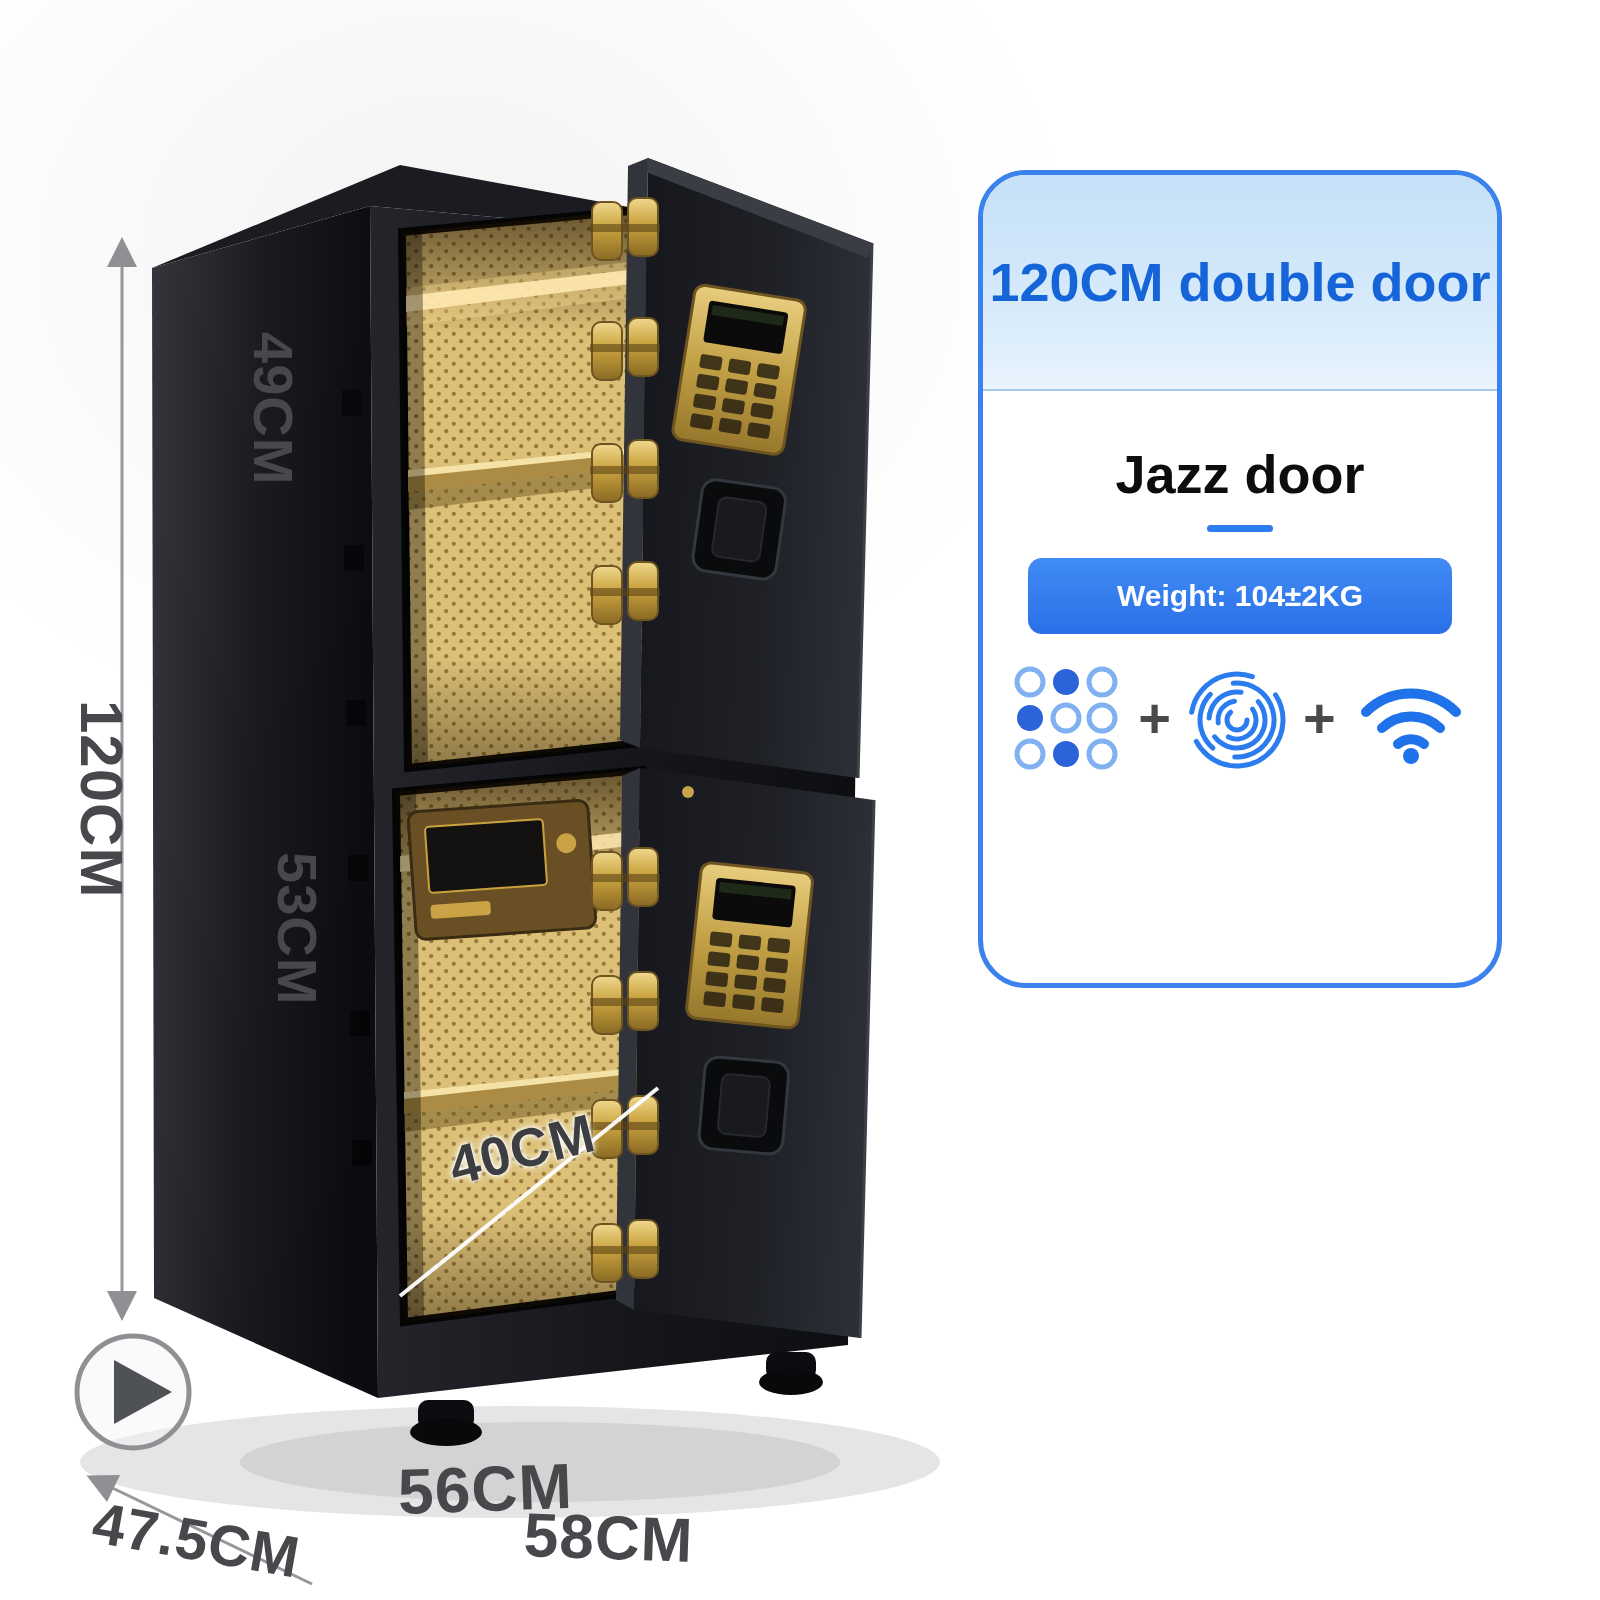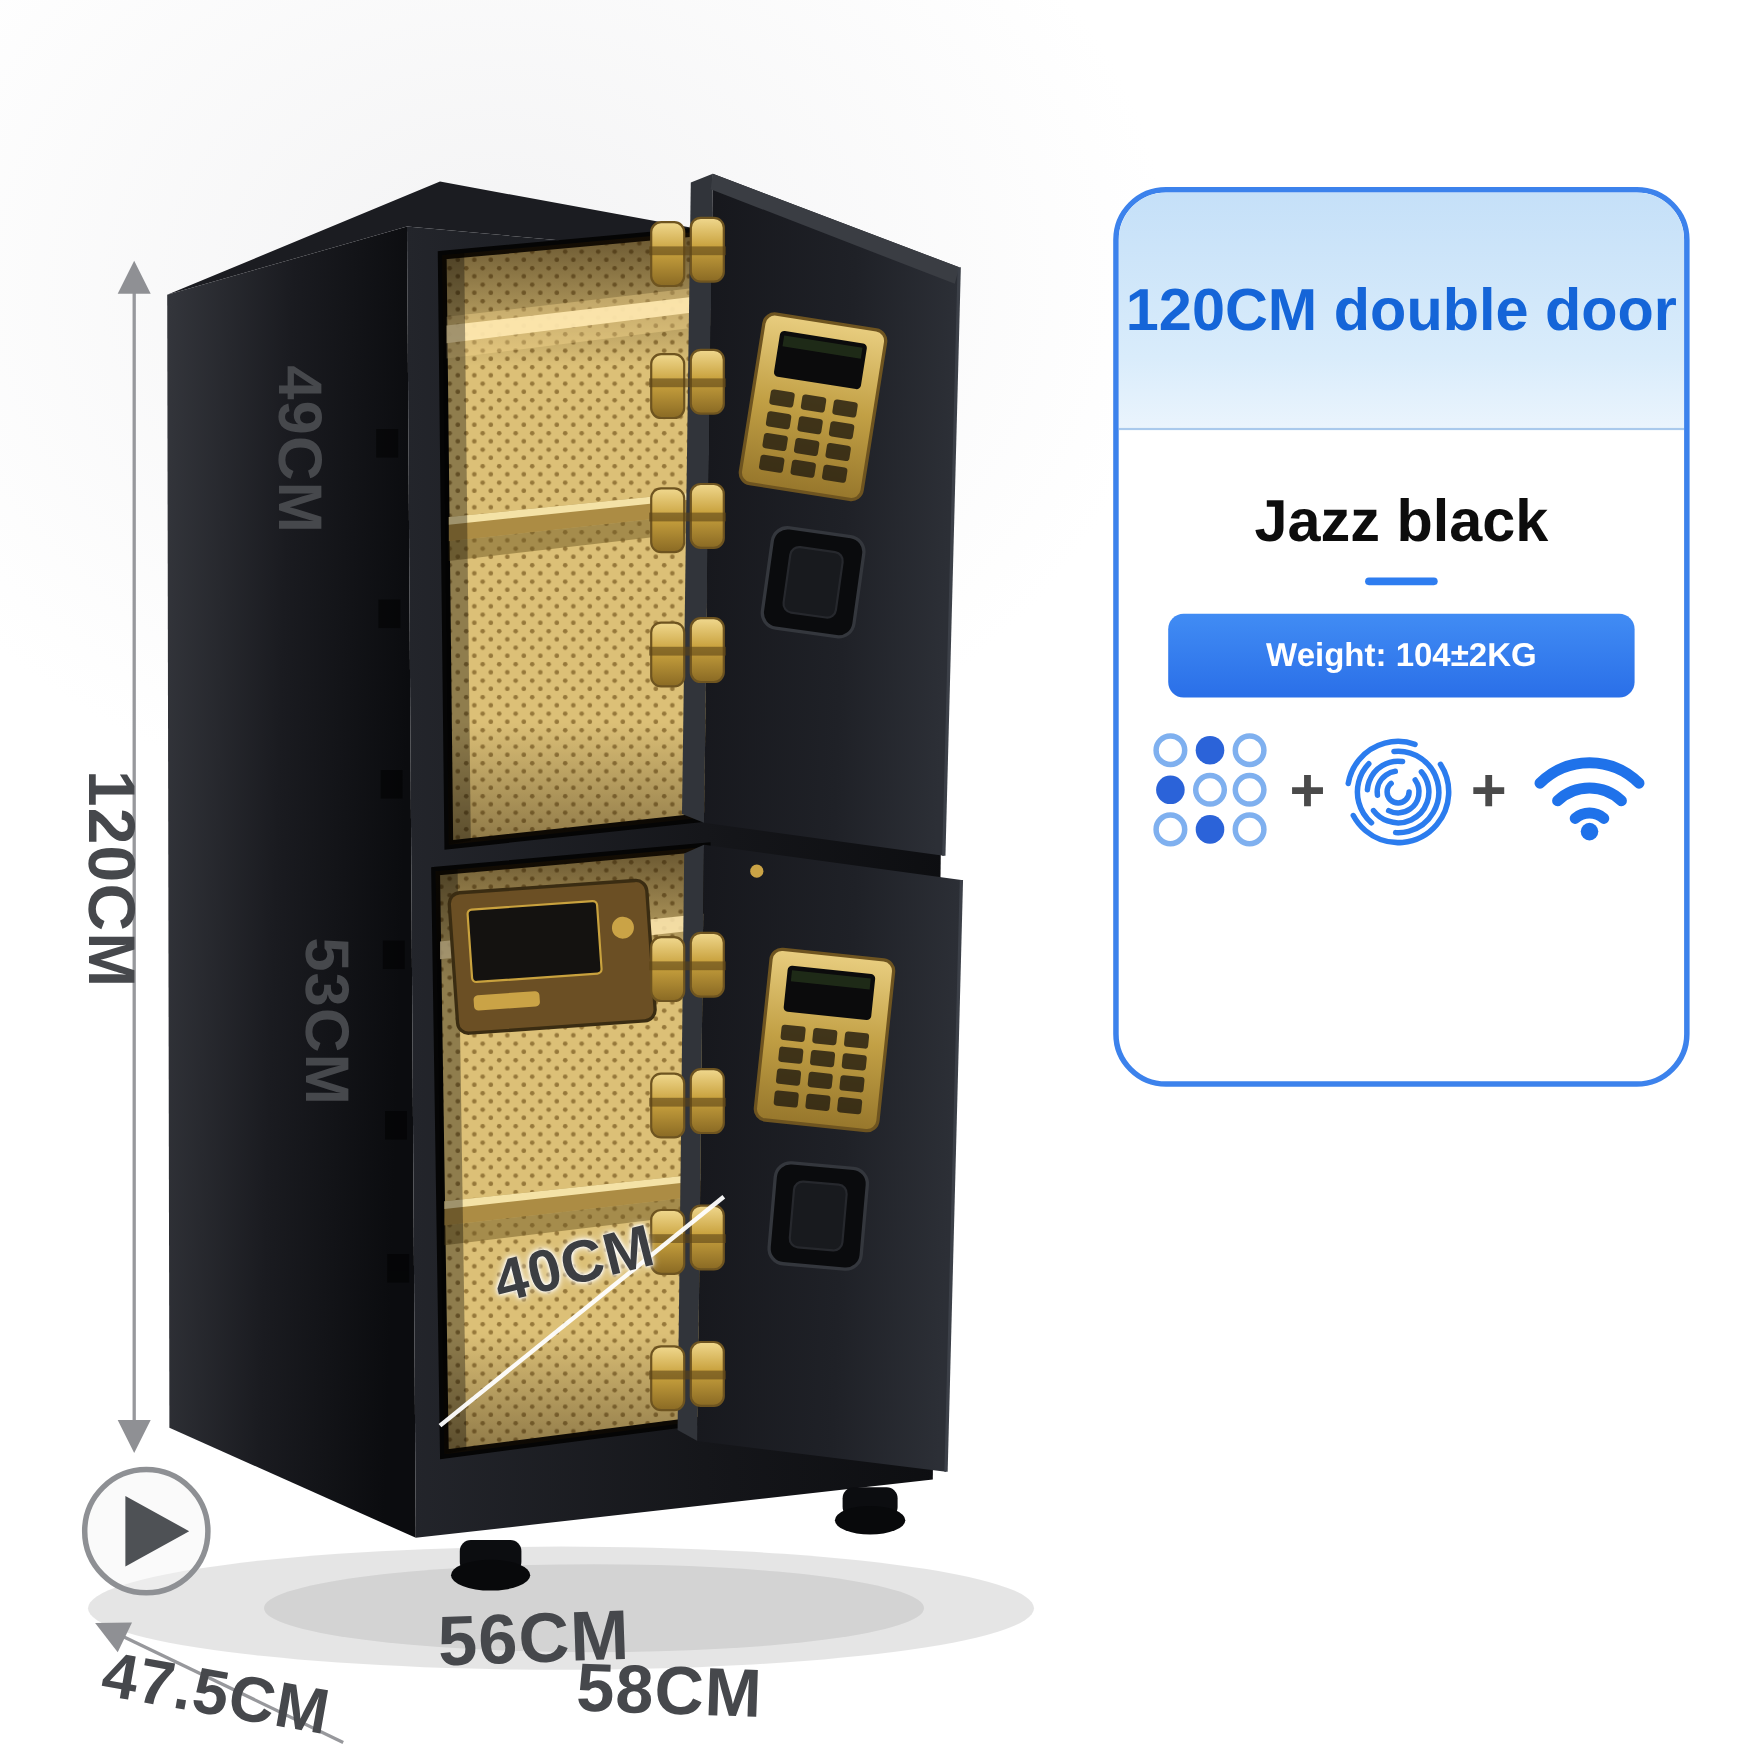--- a/index.html
+++ b/index.html
@@ -23,21 +23,21 @@
   .dim-120 { left:136px; top:700px; font-size:60px; transform:rotate(90deg); transform-origin:0 0; }
   .dim-53  { left:330px; top:852px; font-size:56px; transform:rotate(90deg); transform-origin:0 0; }
   .dim-40  { left:448px; top:1118px; font-size:54px; transform:rotate(-14deg); color:#3c3e42;
              text-shadow:0 0 8px #ffffff, 0 0 4px #ffffff, 0 0 2px #ffffff; }
   .dim-56  { left:398px; top:1452px; font-size:64px; transform:rotate(-2deg); }
   .dim-475 { left:92px;  top:1506px; font-size:58px; transform:rotate(10deg); }
   .dim-58  { left:524px; top:1502px; font-size:62px; transform:rotate(2deg); }
 
   .panel {
     position:absolute; z-index:5;
-    left:1012px; top:170px; width:524px; height:818px;
+    left:978px; top:170px; width:524px; height:818px;
     border:5px solid #3c82ec; border-radius:48px;
     background:#ffffff;
     overflow:hidden;
   }
   .panel-header {
     height:216px;
     background:linear-gradient(180deg,#c5e0f8 0%,#d9ecfb 70%,#eaf4fd 100%);
     border-bottom:2px solid #a9c9ec;
     display:flex; align-items:center; justify-content:center;
   }
@@ -245,21 +245,21 @@
   <div class="dim-label dim-53">53CM</div>
   <div class="dim-label dim-40">40CM</div>
   <div class="dim-label dim-56">56CM</div>
   <div class="dim-label dim-475">47.5CM</div>
   <div class="dim-label dim-58">58CM</div>
 
   <div class="panel">
     <div class="panel-header">
       <div class="panel-title">120CM double door</div>
     </div>
-    <div class="color-name">Jazz black</div>
+    <div class="color-name">Jazz door</div>
     <div class="accent-underline"></div>
     <div class="weight-bar">Weight: 104±2KG</div>
 
     <div class="icons-row">
       <svg width="112" height="112" viewBox="0 0 112 112">
         <circle cx="20" cy="20" r="13" fill="none" stroke="#7fb0ef" stroke-width="5"></circle>
         <circle cx="56" cy="20" r="13" fill="#2b63d9"></circle>
         <circle cx="92" cy="20" r="13" fill="none" stroke="#7fb0ef" stroke-width="5"></circle>
         <circle cx="20" cy="56" r="13" fill="#2b63d9"></circle>
         <circle cx="56" cy="56" r="13" fill="none" stroke="#7fb0ef" stroke-width="5"></circle>

